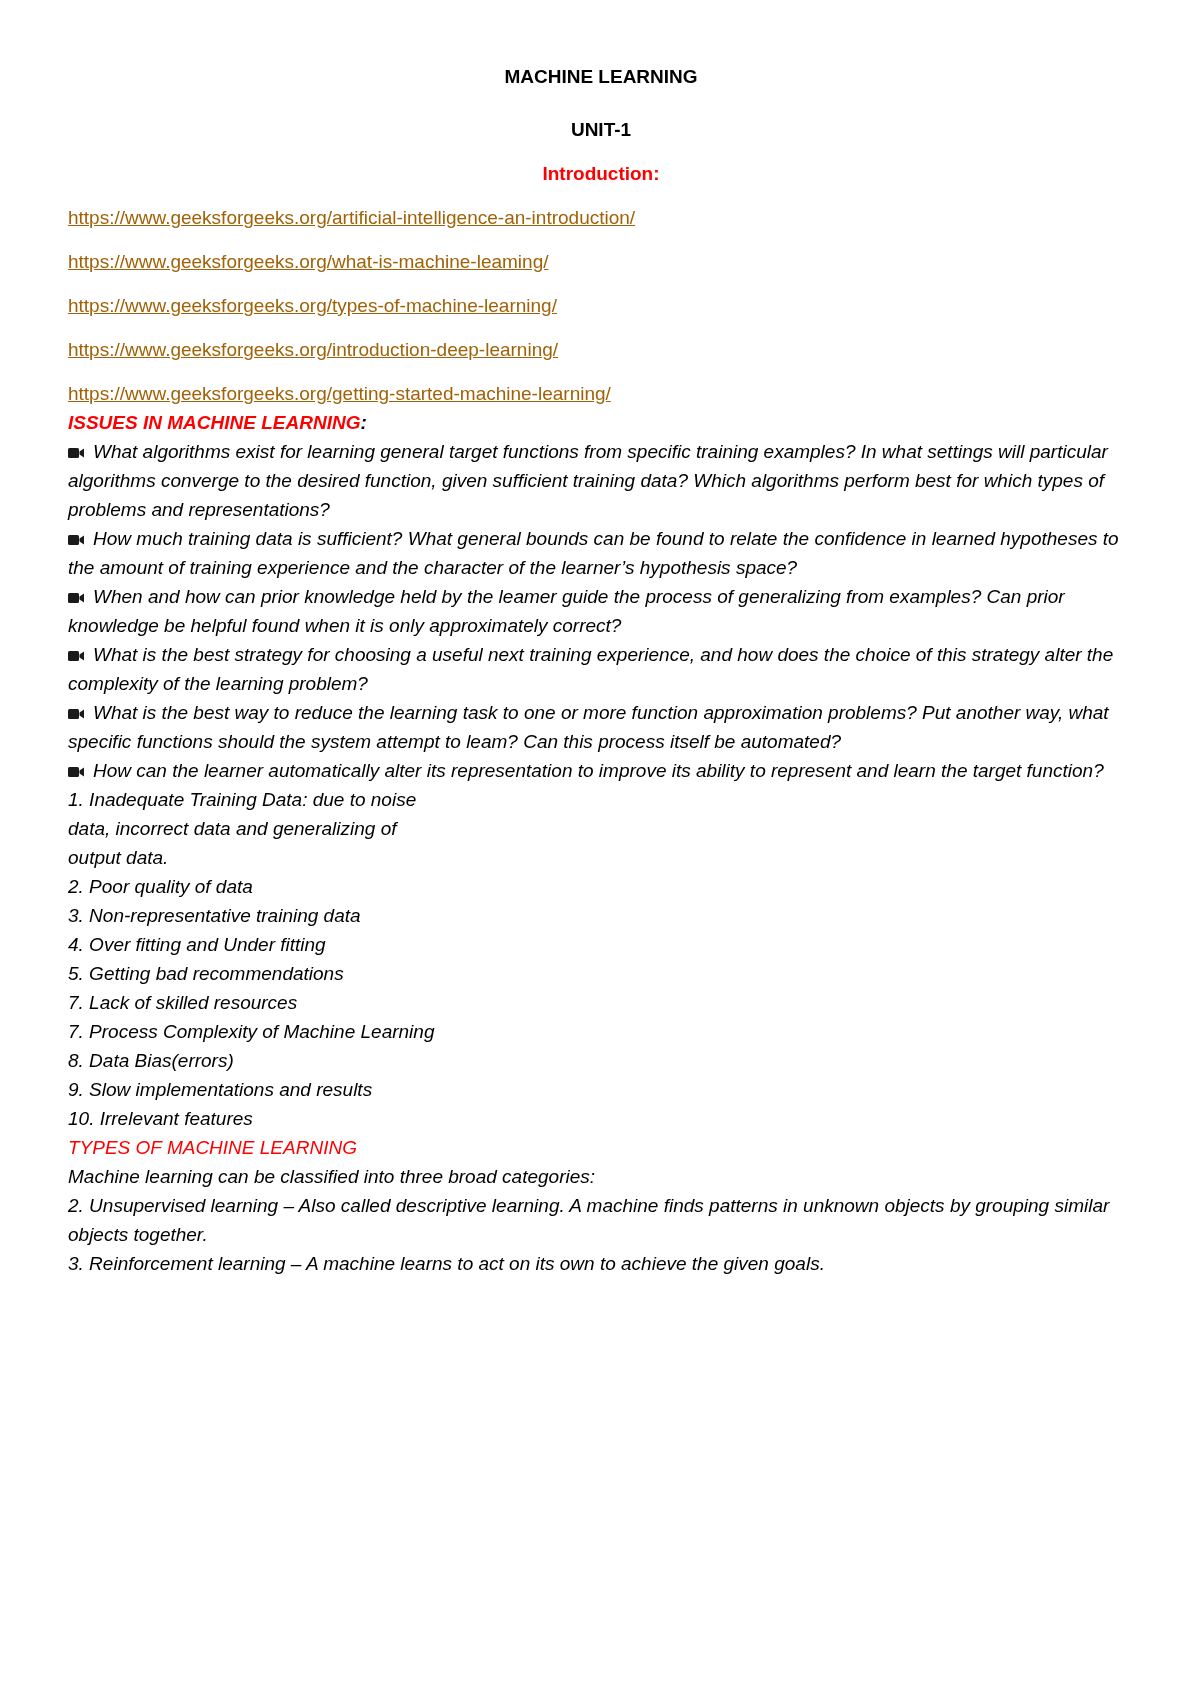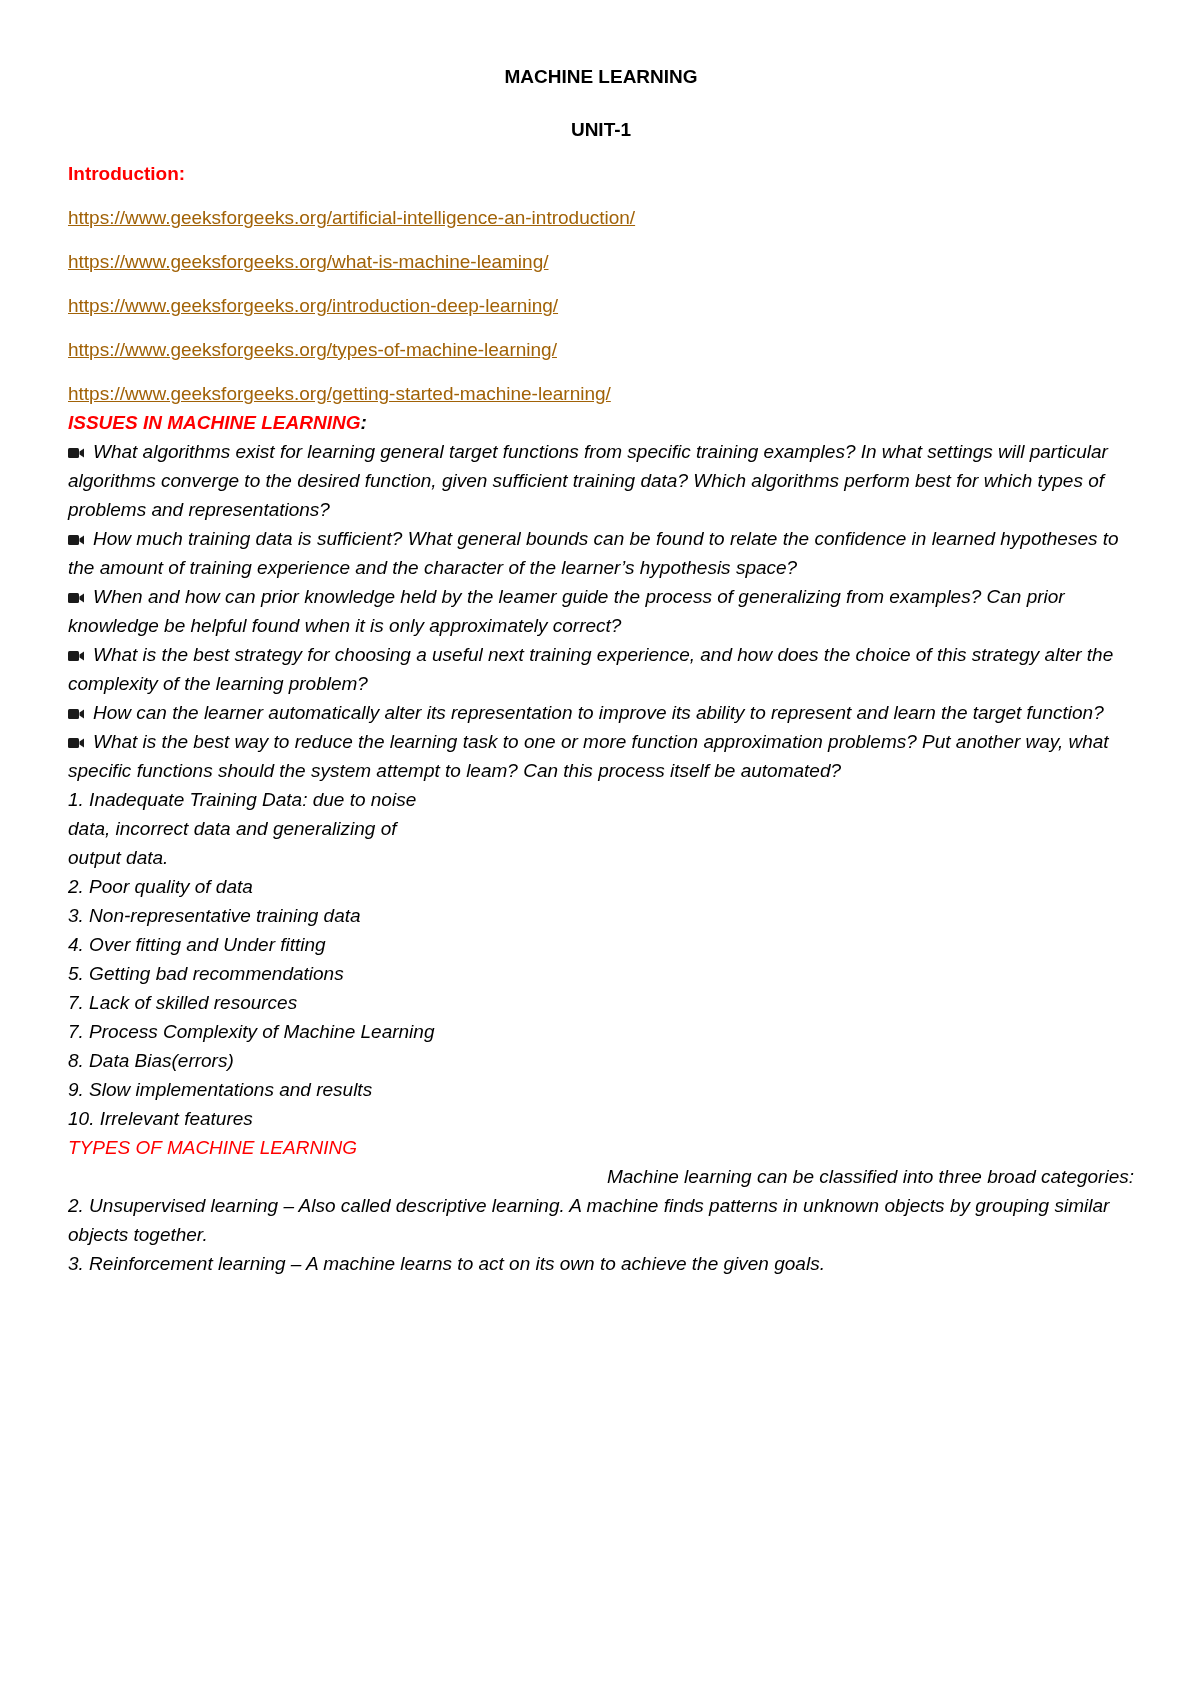--- a/index.html
+++ b/index.html
@@ -14,62 +14,62 @@
   }
   .page {
     width: 1200px;
     min-height: 1696px;
     padding: 62px 66px 60px 68px;
     background: #ffffff;
   }
   .center { text-align: center; }
   .bold { font-weight: bold; }
   .red { color: #ff0000; }
-  .spaced { margin-top: 15px; }
+  .spaced { margin-top: 15px; text-align: center; }
   .tight p { margin: 0; font-style: italic; }
   .doc-title { font-weight: bold; }
   .doc-subtitle { font-weight: bold; margin-top: 24px; }
   a.doc-link {
     color: #a16207;
     text-decoration: underline;
     cursor: pointer;
     word-break: break-all;
   }
   .link-line { margin-top: 15px; }
   .issues-heading { margin-top: 17px; }
   .bullet-icon {
     display: inline-block;
     margin-right: 9px;
     position: relative;
     top: 1px;
   }
   .numbered-item { white-space: pre-line; }
-  .types-intro { margin-top: 14px; text-align: right; }
+  .types-intro { margin-top: 14px; }
 </style>
 </head>
 <body>
 
 <div class="page">
 
   <p class="center doc-title">MACHINE LEARNING</p>
   <p class="center doc-subtitle">UNIT-1</p>
 
   <p class="red bold spaced">Introduction:</p>
 
   <p class="link-line">
     <a class="doc-link">https://www.geeksforgeeks.org/artificial-intelligence-an-introduction/</a>
   </p>
   <p class="link-line">
     <a class="doc-link">https://www.geeksforgeeks.org/what-is-machine-leaming/</a>
   </p>
   <p class="link-line">
-    <a class="doc-link">https://www.geeksforgeeks.org/introduction-deep-learning/</a>
+    <a class="doc-link">https://www.geeksforgeeks.org/types-of-machine-learning/</a>
   </p>
   <p class="link-line">
-    <a class="doc-link">https://www.geeksforgeeks.org/types-of-machine-learning/</a>
+    <a class="doc-link">https://www.geeksforgeeks.org/introduction-deep-learning/</a>
   </p>
   <p class="link-line">
     <a class="doc-link">https://www.geeksforgeeks.org/getting-started-machine-learning/</a>
   </p>
 
   <div class="tight">
     <p class="issues-heading"><span class="red bold">ISSUES IN MACHINE LEARNING</span><span class="bold">:</span></p>
 
     <p><span class="bullet-icon"><svg width="16" height="13" viewBox="0 0 16 13">
             <rect x="0" y="2" width="11" height="10" rx="1.5" fill="#1a1a1a"></rect>
@@ -87,26 +87,26 @@
           </svg></span><span>When and how can prior knowledge held by the leamer guide the process of generalizing from examples? Can prior knowledge be helpful found when it is only approximately correct?</span></p>
 
     <p><span class="bullet-icon"><svg width="16" height="13" viewBox="0 0 16 13">
             <rect x="0" y="2" width="11" height="10" rx="1.5" fill="#1a1a1a"></rect>
             <path d="M11.5 5.5 L16 2.5 L16 11.5 L11.5 8.5 Z" fill="#1a1a1a"></path>
           </svg></span><span>What is the best strategy for choosing a useful next training experience, and how does the choice of this strategy alter the complexity of the learning problem?</span></p>
 
     <p><span class="bullet-icon"><svg width="16" height="13" viewBox="0 0 16 13">
             <rect x="0" y="2" width="11" height="10" rx="1.5" fill="#1a1a1a"></rect>
             <path d="M11.5 5.5 L16 2.5 L16 11.5 L11.5 8.5 Z" fill="#1a1a1a"></path>
-          </svg></span><span>How can the learner automatically alter its representation to improve its ability to represent and learn the target function?</span></p>
+          </svg></span><span>What is the best way to reduce the learning task to one or more function approximation problems? Put another way, what specific functions should the system attempt to leam? Can this process itself be automated?</span></p>
 
     <p><span class="bullet-icon"><svg width="16" height="13" viewBox="0 0 16 13">
             <rect x="0" y="2" width="11" height="10" rx="1.5" fill="#1a1a1a"></rect>
             <path d="M11.5 5.5 L16 2.5 L16 11.5 L11.5 8.5 Z" fill="#1a1a1a"></path>
-          </svg></span><span>What is the best way to reduce the learning task to one or more function approximation problems? Put another way, what specific functions should the system attempt to leam? Can this process itself be automated?</span></p>
+          </svg></span><span>How can the learner automatically alter its representation to improve its ability to represent and learn the target function?</span></p>
 
     <p class="numbered-item">1. Inadequate Training Data: due to noise
 data, incorrect data and generalizing of
 output data.</p>
     <p class="numbered-item">2. Poor quality of data</p>
     <p class="numbered-item">3. Non-representative training data</p>
     <p class="numbered-item">4. Over fitting and Under fitting</p>
     <p class="numbered-item">5. Getting bad recommendations</p>
     <p class="numbered-item">7. Lack of skilled resources</p>
     <p class="numbered-item">7. Process Complexity of Machine Learning</p>

